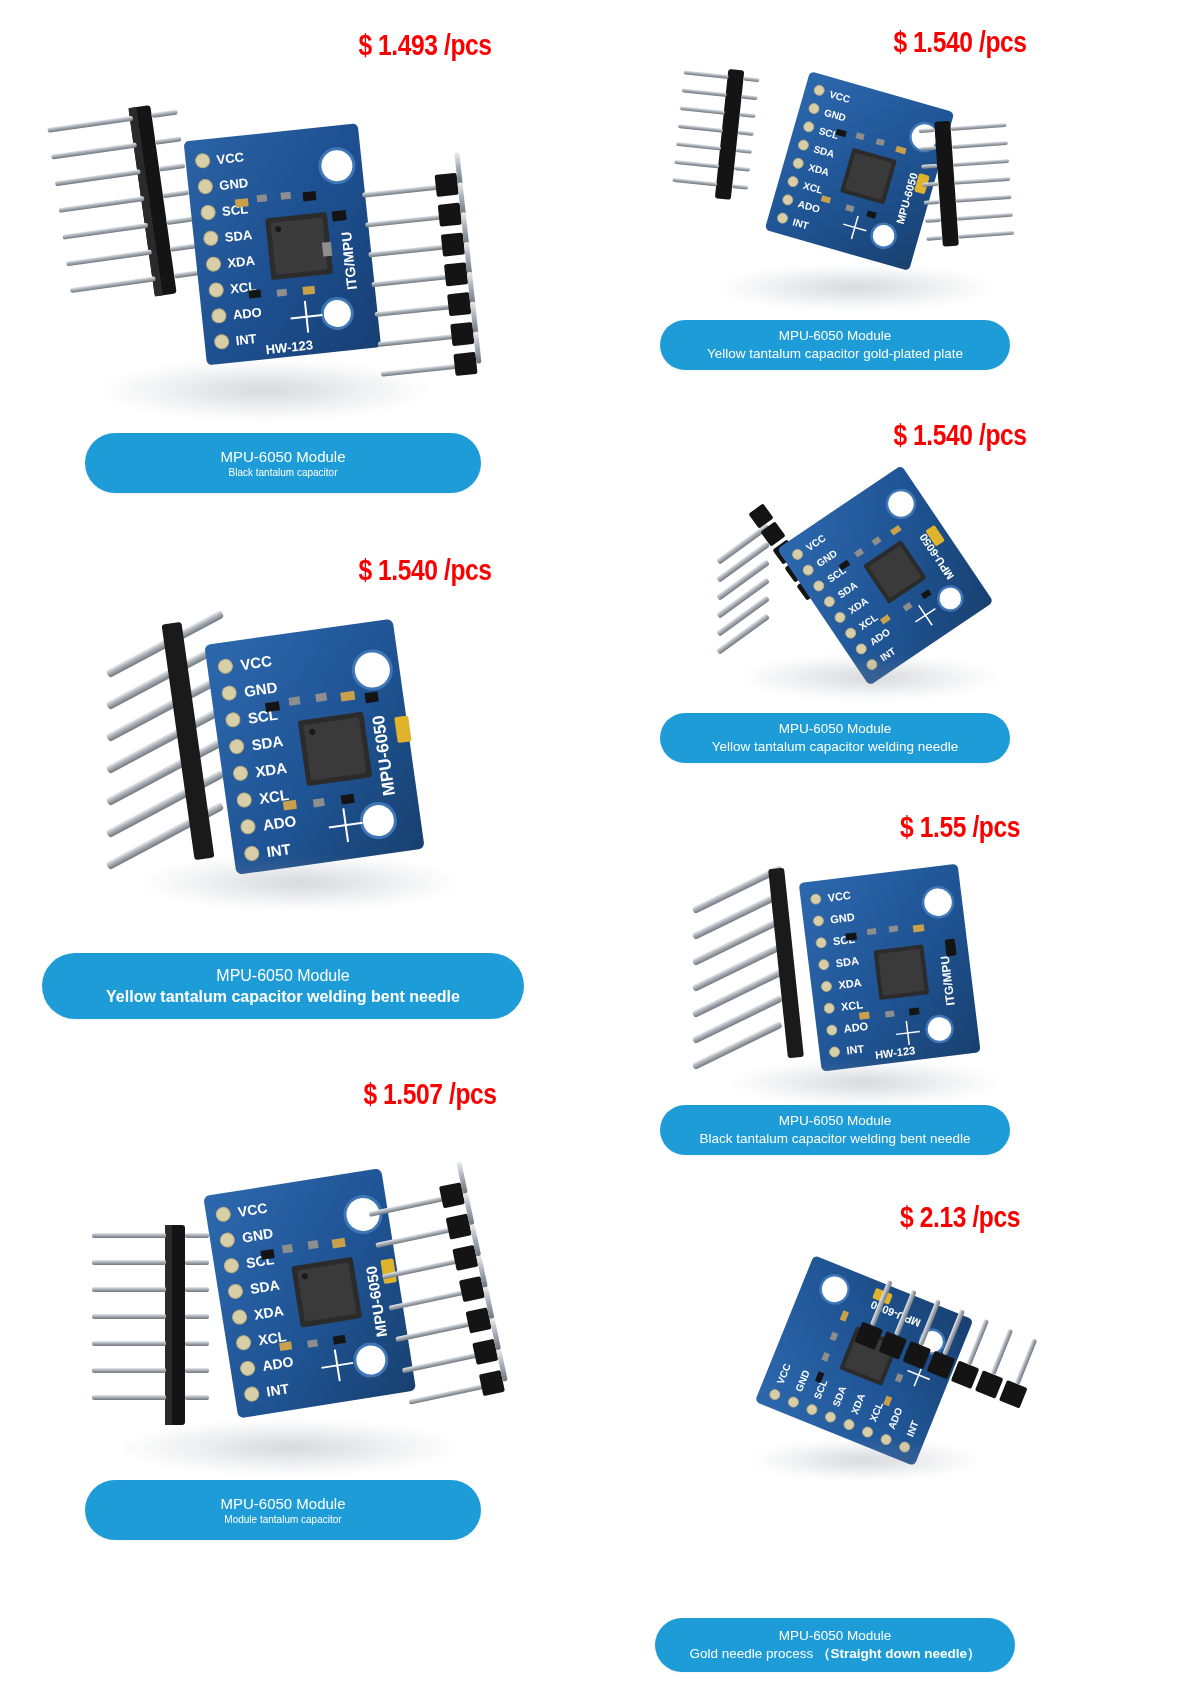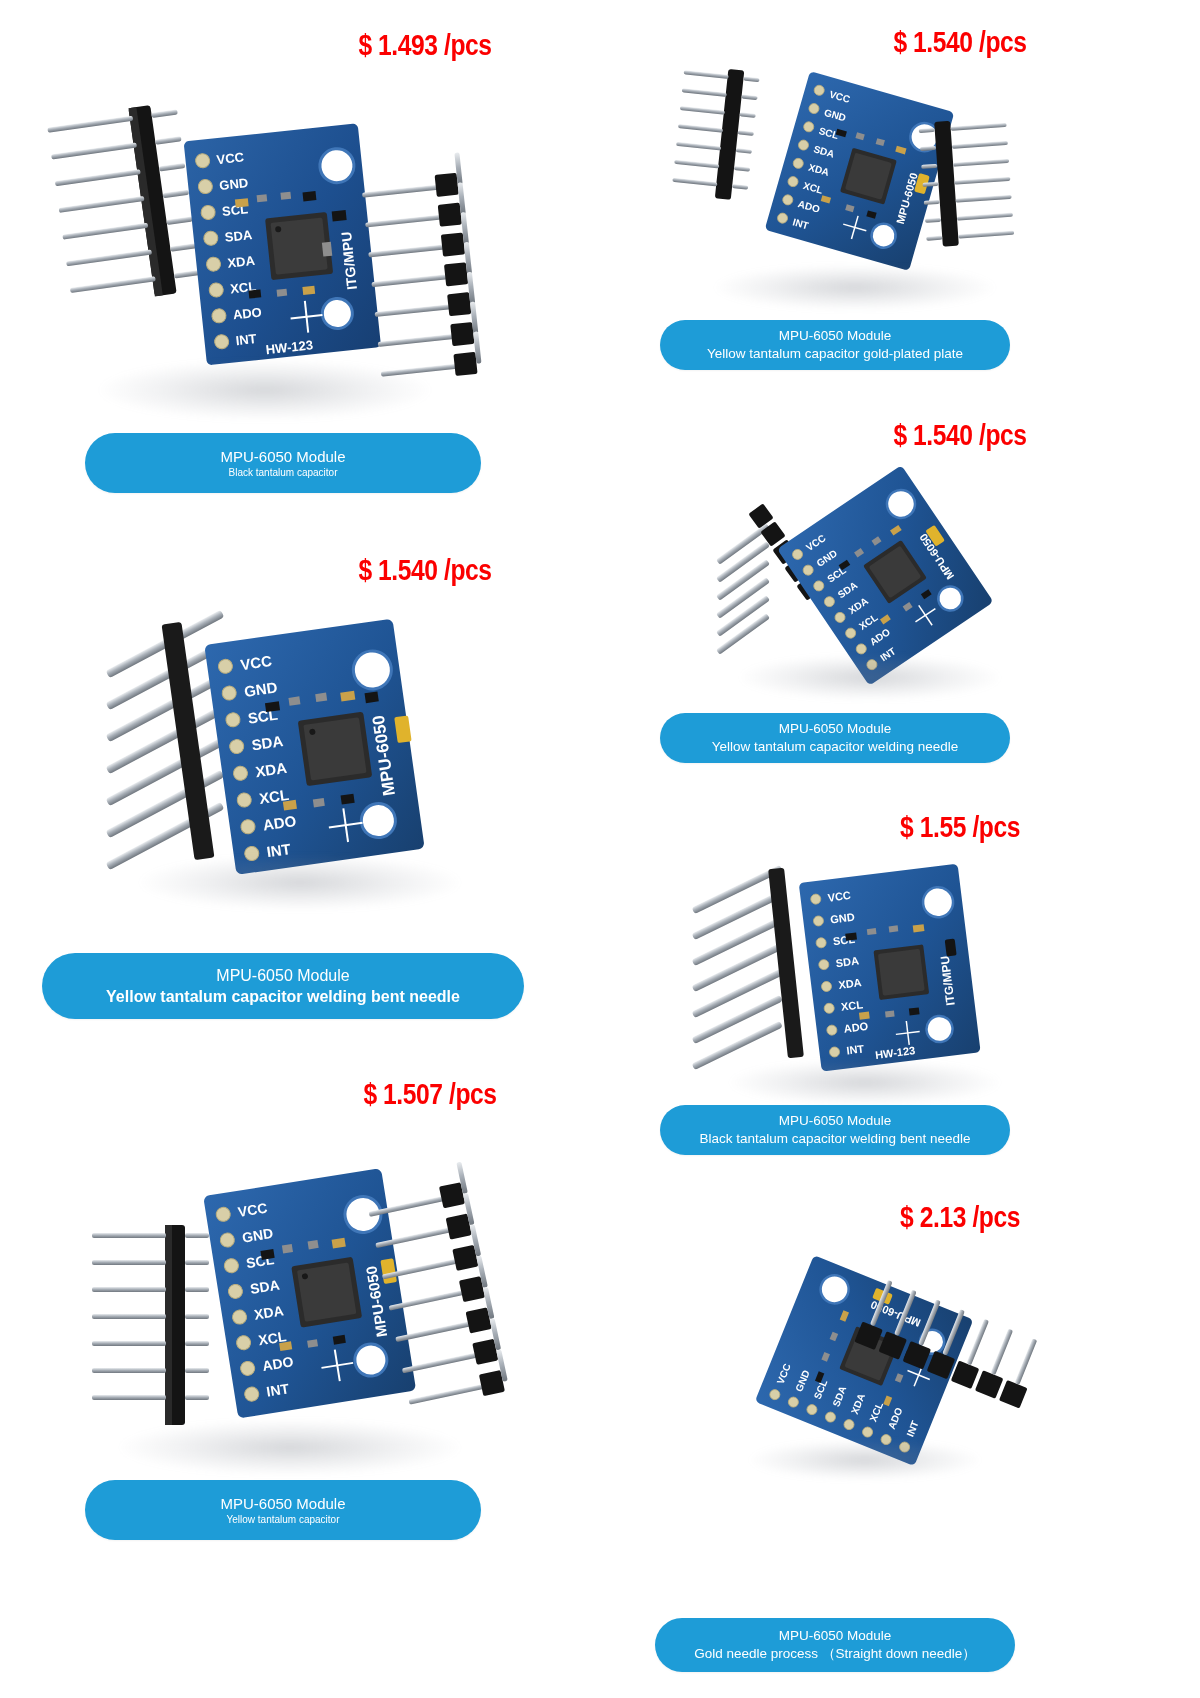--- a/index.html
+++ b/index.html
@@ -37,21 +37,21 @@
     flex-direction:column;
     align-items:center;
     justify-content:center;
     text-align:center;
     line-height:1.32;
     box-shadow:0 1px 2px rgba(0,0,0,0.05);
   }
   .pill .l1 { font-size:15px; }
   .pill .l2 { font-size:10px; }
   .pill.small .l1, .pill.small .l2 { font-size:13.5px; }
-  .pill .b { font-weight:normal; }
+  .pill .b { font-weight:bold; }
 
   
   .stage { position:absolute; }
   .stage svg { display:block; overflow:visible; }
 
   .shadow {
     position:absolute;
     background:radial-gradient(ellipse at center, rgba(120,125,135,0.30) 0%, rgba(140,145,155,0.12) 45%, rgba(255,255,255,0) 72%);
     border-radius:50%;
     filter:blur(3px);
@@ -379,21 +379,21 @@
           <rect x="426" y="158" width="5" height="32" rx="2"></rect>
           <rect x="426" y="190" width="5" height="32" rx="2"></rect>
           <rect x="426" y="222" width="5" height="32" rx="2"></rect>
         </g>
       </g>
     </svg>
   </div>
 
   <div class="pill" style="left:85px; top:1480px; width:396px; height:60px;">
     <div class="l1">MPU-6050 Module</div>
-    <div class="l2">Yellow tantalum capacitor</div>
+    <div class="l2">Module tantalum capacitor</div>
   </div>
 </div>
 
 <div class="item">
   <div class="price" style="left:830px; top:25px; width:260px;">$ 1.540 /pcs</div>
 
   <div class="stage" style="left:665px; top:60px;">
     <div class="shadow" style="left:50px; top:205px; width:280px; height:45px;"></div>
     <svg width="370" height="250" viewBox="0 0 370 250">
       <defs>

